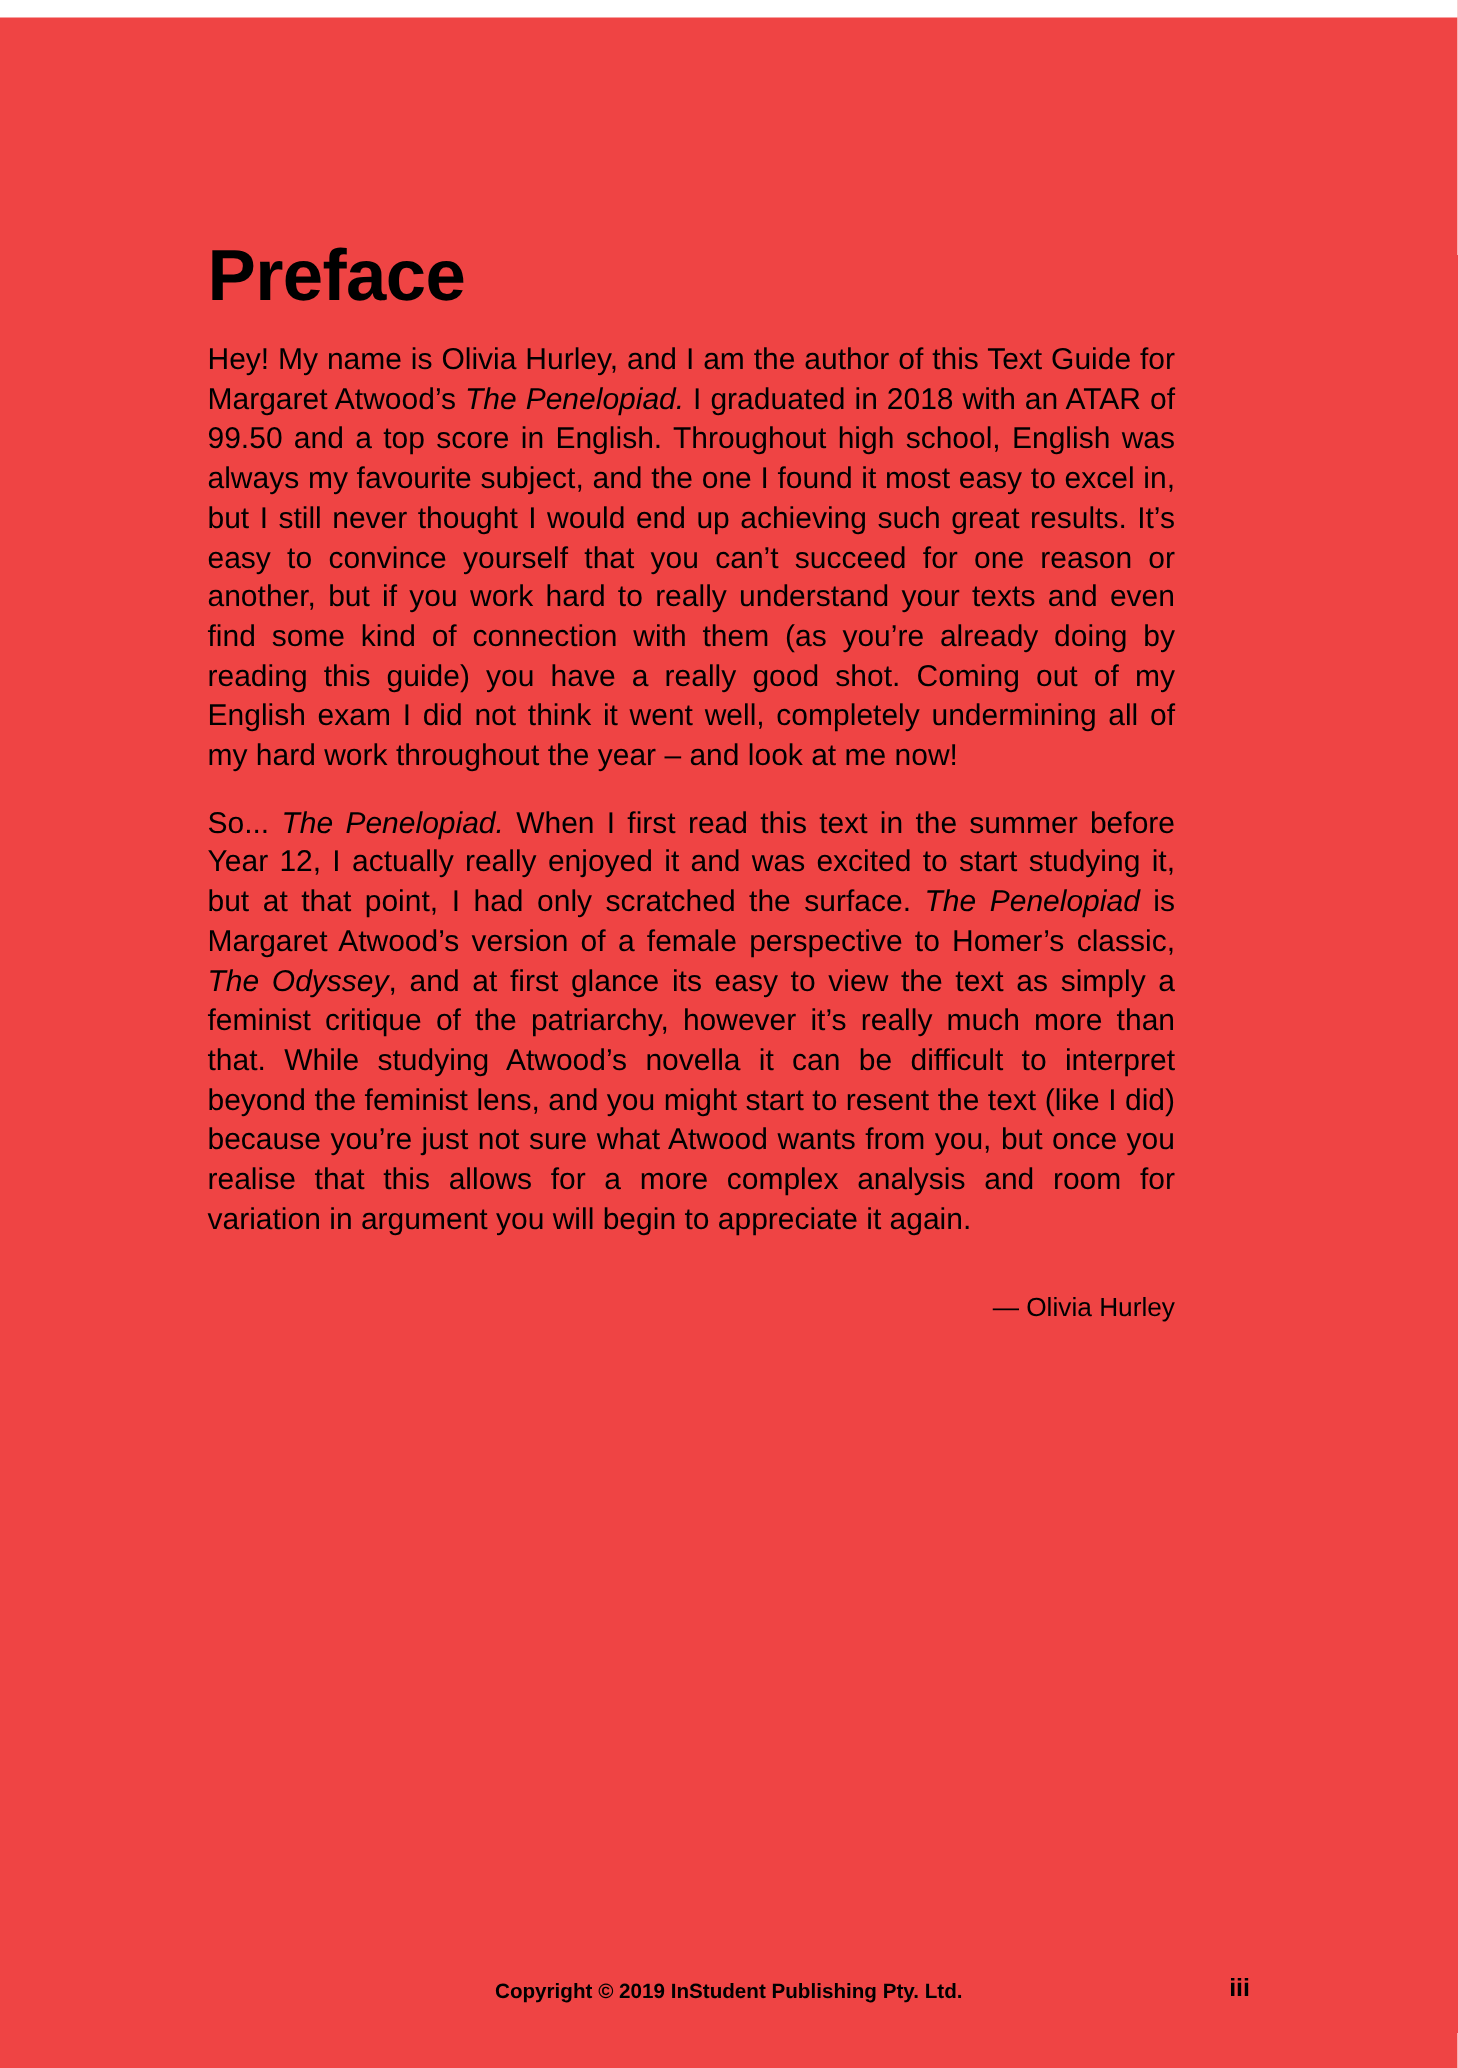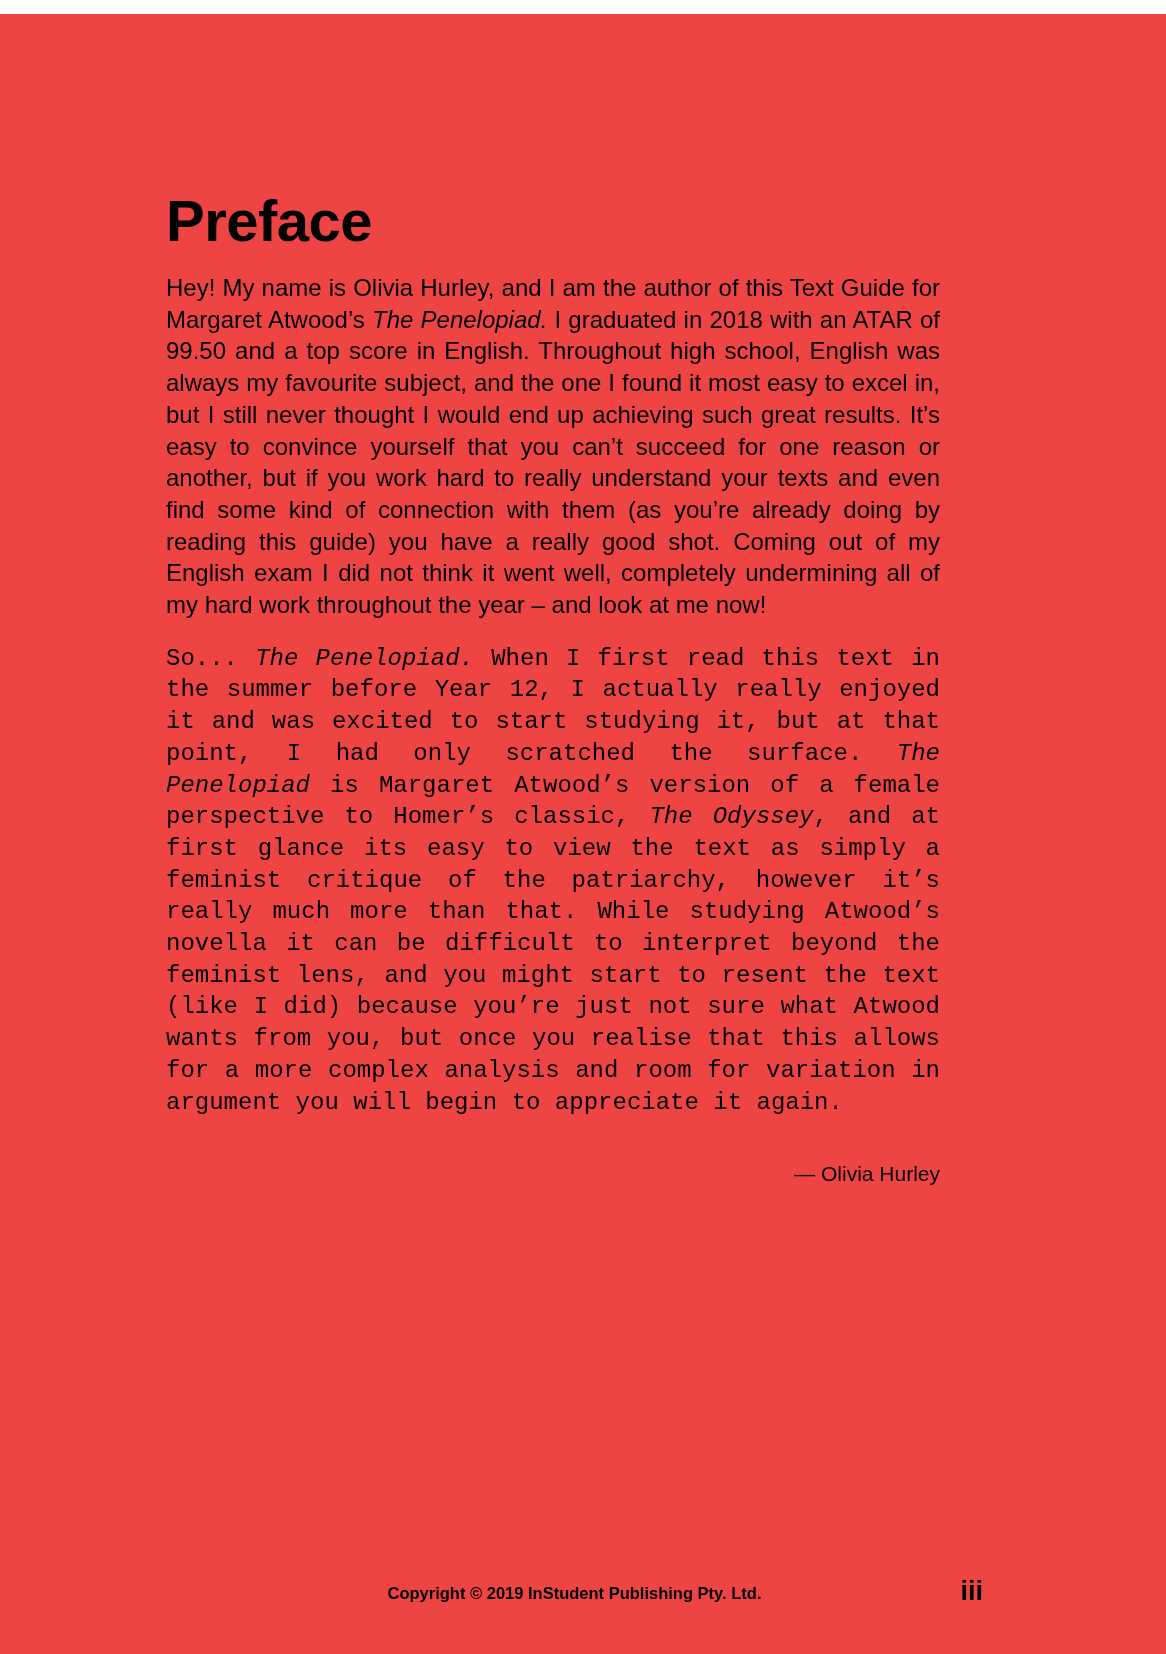--- a/index.html
+++ b/index.html
@@ -36,56 +36,55 @@
     line-height: 31.7px;
     text-align: justify;
     text-justify: inter-word;
     margin: 0 0 22px 0;
     color: #000000;
     font-stretch: condensed;
     transform-origin: left top;
   }
   .body-para:last-of-type {
     margin-bottom: 0;
-    font-family: Liberation Mono, monospace;
   }
   .body-para i,
   .body-para em {
     font-style: italic;
   }
   .signature {
     margin-top: 40px;
     font-size: 21px;
     line-height: 31.7px;
     text-align: right;
     color: #000000;
   }
   .footer {
     position: absolute;
     left: 0;
-    right: 17px;
+    right: 0;
     bottom: 62px;
     height: 24px;
   }
   .footer-copyright {
     position: absolute;
     left: 0;
     right: 0;
     top: 0;
     text-align: center;
     font-size: 16.5px;
     font-weight: bold;
     line-height: 22px;
     color: #000000;
   }
   .footer-pagenum {
     position: absolute;
     right: 166px;
     top: -4px;
-    font-size: 27px;
+    font-size: 20px;
     font-weight: bold;
     line-height: 26px;
     color: #000000;
   }
 </style>
 </head>
 <body>
 
 <div class="page">
 

